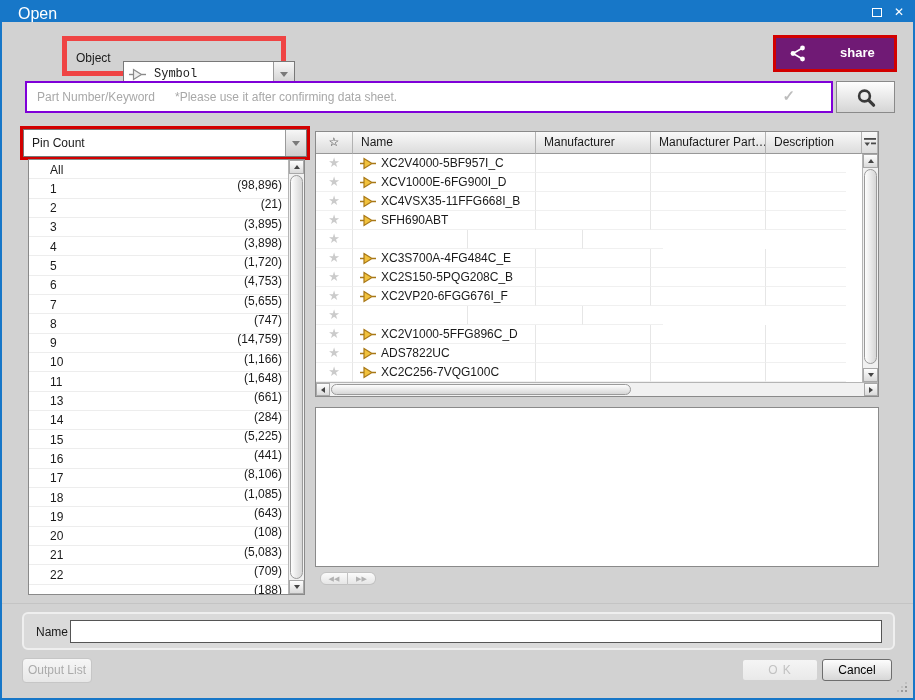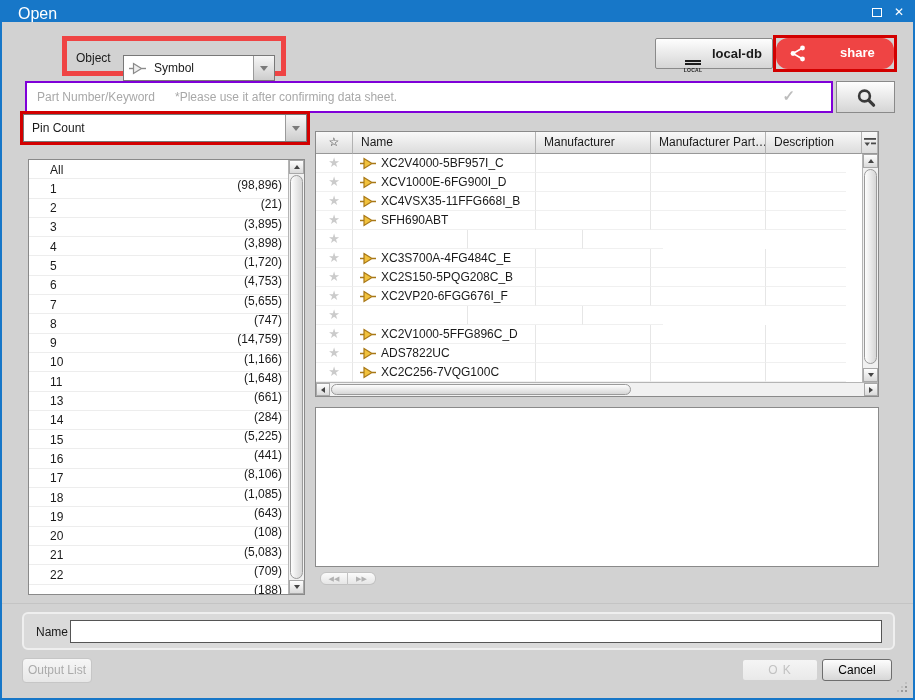--- a/index.html
+++ b/index.html
@@ -19,46 +19,46 @@
   .grad-btn { background:linear-gradient(#fefefe,#d5d5d5); border:1px solid #8a8a8a; box-sizing:border-box; }
   .combo { background:#fff; border:1px solid #787878; box-sizing:border-box; position:relative; }
   .combo-arrow { position:absolute; right:0; top:0; bottom:0; width:20px;
                  background:linear-gradient(#f6f6f6,#cdcdcd); border-left:1px solid #9a9a9a; }
   .tri-down { position:absolute; left:50%; top:50%; margin:-2px 0 0 -4px; width:0; height:0;
               border-left:4px solid transparent; border-right:4px solid transparent; border-top:5px solid #7a7a7a; }
 
   
   .object-box { position:absolute; left:12px; top:34px; width:224px; height:40px; border:5px solid #ef4444; box-sizing:border-box;margin-left:48px; }
   .object-label { position:absolute; left:9px; top:10px; }
-  .object-combo { position:absolute; left:56px; top:14px; width:152px; height:26px; }
+  .object-combo { position:absolute; left:56px; top:20px; width:172px; height:26px;font-family:Liberation Mono, monospace; }
   .object-combo .sym { position:absolute; left:5px; top:6px; }
   .object-combo .val { position:absolute; left:30px; top:5px; }
 
   
   .localdb-btn { position:absolute; left:653px; top:36px; width:118px; height:31px; border-radius:2px; }
   .localdb-icon { position:absolute; left:27px; top:5px; width:20px; }
   .localdb-icon .bar { height:2px; background:#1c1c1c; margin:1.5px 2px; }
   .localdb-icon .cap { font-size:5px; font-weight:bold; text-align:center; letter-spacing:0.3px; color:#1c1c1c; }
   .localdb-label { position:absolute; left:56px; top:7px; font-size:13px; font-weight:bold; }
   .share-outline { position:absolute; left:771px; top:33px; width:124px; height:37px; border:3px solid #d20000; box-sizing:border-box; }
-  .share-btn { width:100%; height:100%; background:#ef4444; position:relative;border-radius:12px; }
+  .share-btn { width:100%; height:100%; background:#701a75; position:relative; }
   .share-btn svg { position:absolute; left:13px; top:7px; }
   .share-label { position:absolute; left:64px; top:7px; color:#fff; font-weight:bold; font-size:13px; }
 
   
   .search-field { position:absolute; left:23px; top:79px; width:808px; height:32px; box-sizing:border-box;
                   border:2px solid #7f00d8; background:#fff; }
   .ph1 { position:absolute; left:10px; top:7px; color:#a8a8a8; }
   .ph2 { position:absolute; left:148px; top:7px; color:#a8a8a8; }
   .check { position:absolute; right:36px; top:4px; color:#bdbdbd; font-size:15px; font-weight:bold; }
   .search-btn { position:absolute; left:834px; top:79px; width:59px; height:32px; }
   .search-btn svg { position:absolute; left:19px; top:6px; }
 
   
-  .pincount-box { position:absolute; left:18px; top:109px; width:290px; height:34px; border:3px solid #d20000; box-sizing:border-box; }
+  .pincount-box { position:absolute; left:18px; top:124px; width:290px; height:34px; border:3px solid #d20000; box-sizing:border-box; }
   .pincount-combo { width:100%; height:100%; }
   .pincount-combo .val { position:absolute; left:8px; top:6px; }
 
   .pin-list { position:absolute; left:26px; top:157px; width:277px; height:436px; background:#fff;
               border:1px solid #8a8a8a; box-sizing:border-box; overflow:hidden; }
   .pin-rows { position:absolute; left:0; top:0; right:16px; bottom:0; overflow:hidden; }
   .pin-row { position:relative; height:19.3px; box-sizing:border-box; border-bottom:1px solid #ededed; }
   .pin-label { position:absolute; left:21px; top:2.5px; }
   .pin-count { position:absolute; right:6px; top:18px; }
 
@@ -155,27 +155,20 @@
             <line x1="12.5" y1="6.5" x2="17" y2="6.5" stroke="#8a8a8a" stroke-width="1.4"></line>
           </svg>
       </span>
       <span class="val">Symbol</span>
       <span class="combo-arrow">
           <span class="tri-down"></span>
         </span>
     </div>
   </div>
 
-  <div class="grad-btn localdb-btn">
-    <span class="localdb-icon">
-      <span class="bar"></span><span class="bar" style="display:block"></span><span class="bar" style="display:block"></span>
-      <span class="cap" style="display:block">LOCAL</span>
-    </span>
-    <span class="localdb-label">local-db</span>
-  </div>
   <div class="share-outline">
     <div class="share-btn">
       <svg width="18" height="17" viewBox="0 0 18 17">
           <line x1="4" y1="8.5" x2="13.5" y2="3" stroke="#fff" stroke-width="1.6"></line>
           <line x1="4" y1="8.5" x2="13.5" y2="14" stroke="#fff" stroke-width="1.6"></line>
           <circle cx="4" cy="8.5" r="2.4" fill="#fff"></circle>
           <circle cx="13.5" cy="3" r="2.4" fill="#fff"></circle>
           <circle cx="13.5" cy="14" r="2.4" fill="#fff"></circle>
         </svg>
       <span class="share-label">share</span>

